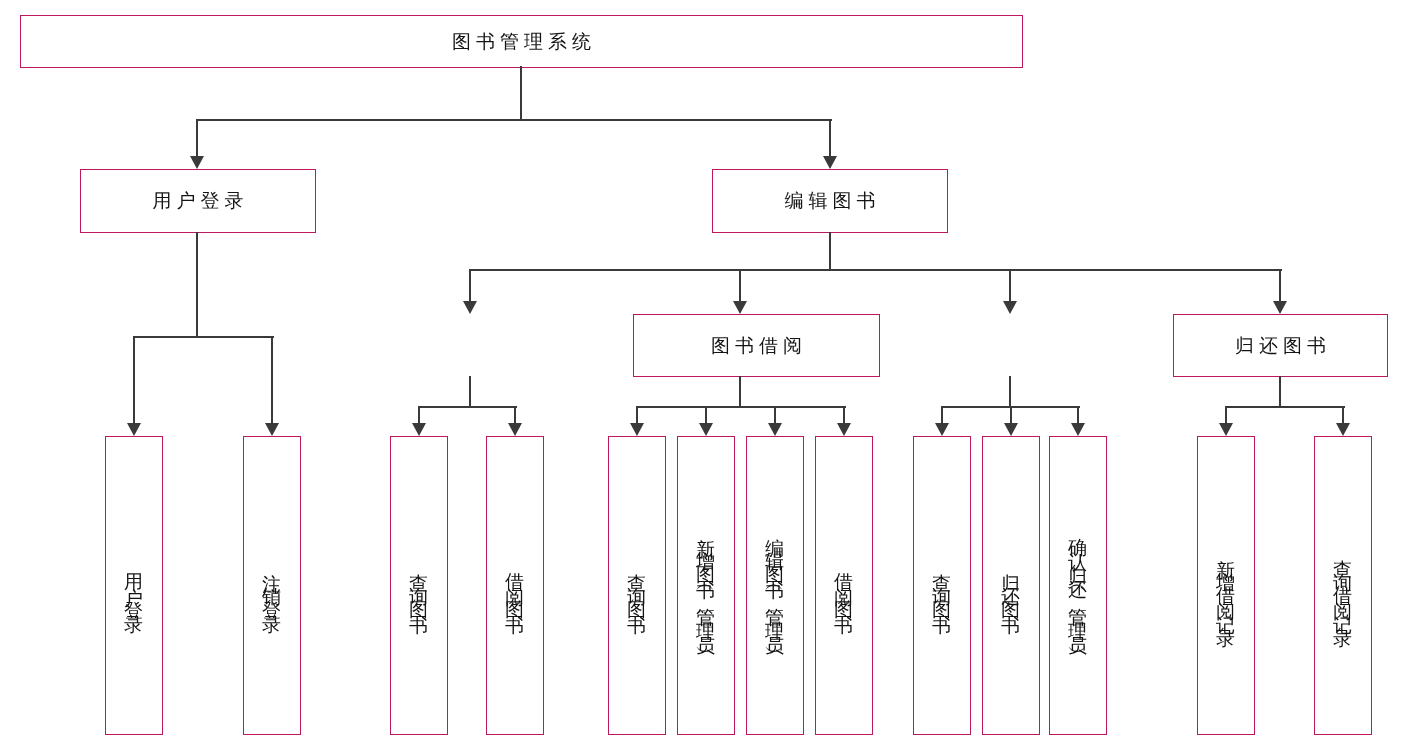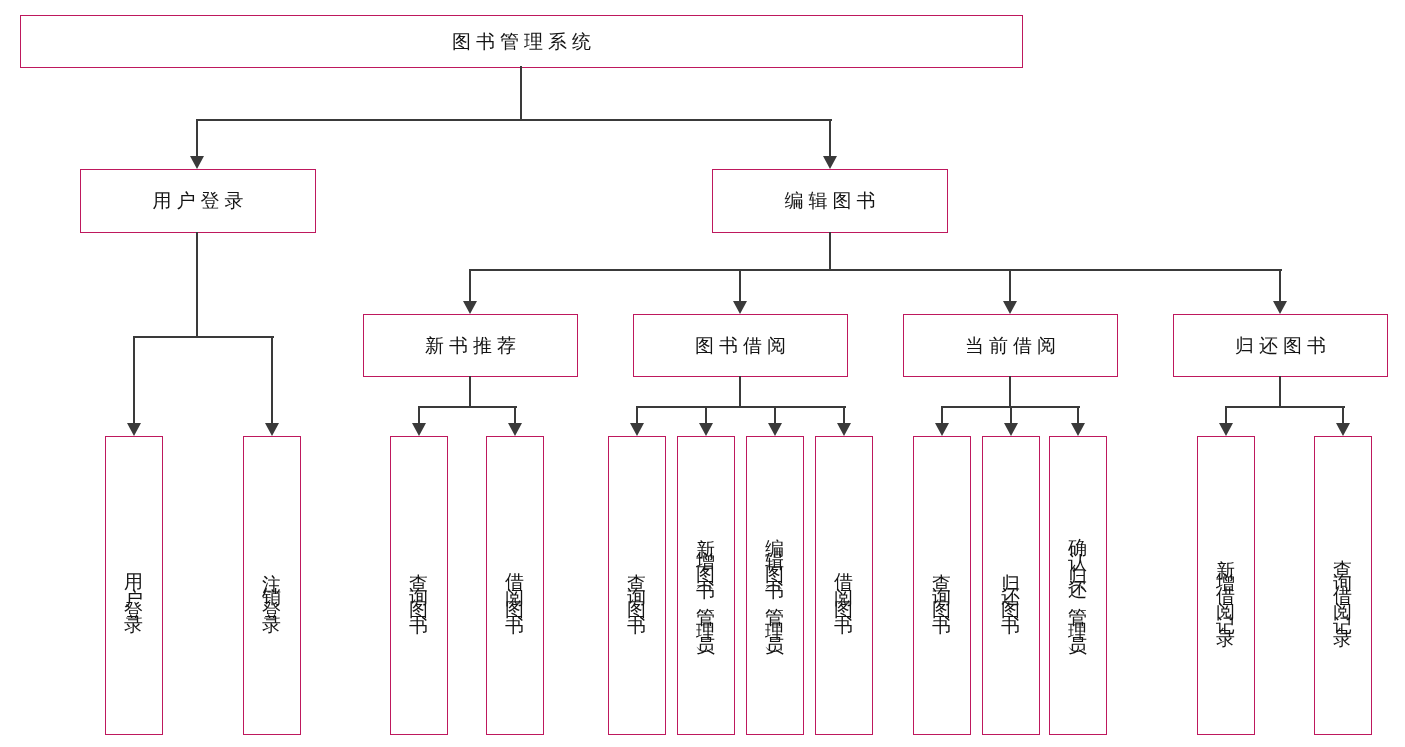--- a/index.html
+++ b/index.html
@@ -87,28 +87,22 @@
   <div class="hline" style="left:469px;top:269px;width:813px"></div>
   <div class="vline" style="left:469px;top:269px;height:33px"></div>
   <div class="ahead" style="left:463px;top:301px"></div>
   <div class="vline" style="left:739px;top:269px;height:33px"></div>
   <div class="ahead" style="left:733px;top:301px"></div>
   <div class="vline" style="left:1009px;top:269px;height:33px"></div>
   <div class="ahead" style="left:1003px;top:301px"></div>
   <div class="vline" style="left:1279px;top:269px;height:33px"></div>
   <div class="ahead" style="left:1273px;top:301px"></div>
 
-  <div class="box" style="left:363px;top:314px;width:215px;height:63px">
-    <span>新书推荐</span>
-  </div>
-  <div class="box" style="left:633px;top:314px;width:215px;height:63px">
+  <div class="box" style="left:633px;top:314px;width:247px;height:63px">
     <span>图书借阅</span>
-  </div>
-  <div class="box" style="left:903px;top:314px;width:215px;height:63px">
-    <span>当前借阅</span>
   </div>
   <div class="box" style="left:1173px;top:314px;width:215px;height:63px">
     <span>归还图书</span>
   </div>
 
   <div class="vline" style="left:469px;top:376px;height:31px"></div>
   <div class="hline" style="left:418px;top:406px;width:99px"></div>
   <div class="vline" style="left:418px;top:406px;height:18px"></div>
   <div class="ahead" style="left:412px;top:423px"></div>
   <div class="vline" style="left:514px;top:406px;height:18px"></div>

